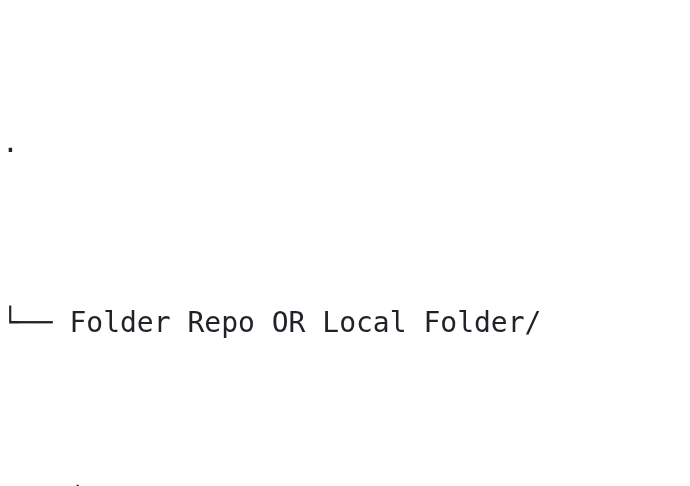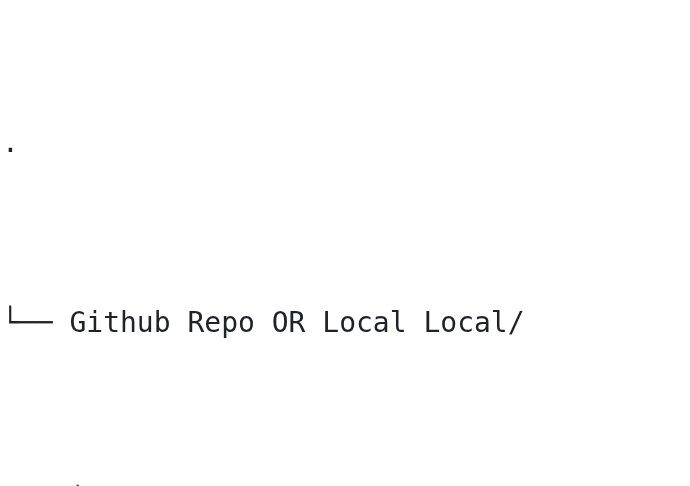--- a/index.html
+++ b/index.html
@@ -33,21 +33,21 @@
   }
 </style>
 </head>
 <body>
 
 <div class="screen">
   <div class="tree">
 
     <div class="tree-line"><span></span><span>.</span></div>
 
-    <div class="tree-line"><span>└── </span><span>Github Repo OR Local Local/</span></div>
+    <div class="tree-line"><span>└── </span><span>Folder Repo OR Local Folder/</span></div>
 
     <div class="tree-line"><span>    ├── </span><span>App1/</span></div>
 
     
 
     
 
     
 
     

